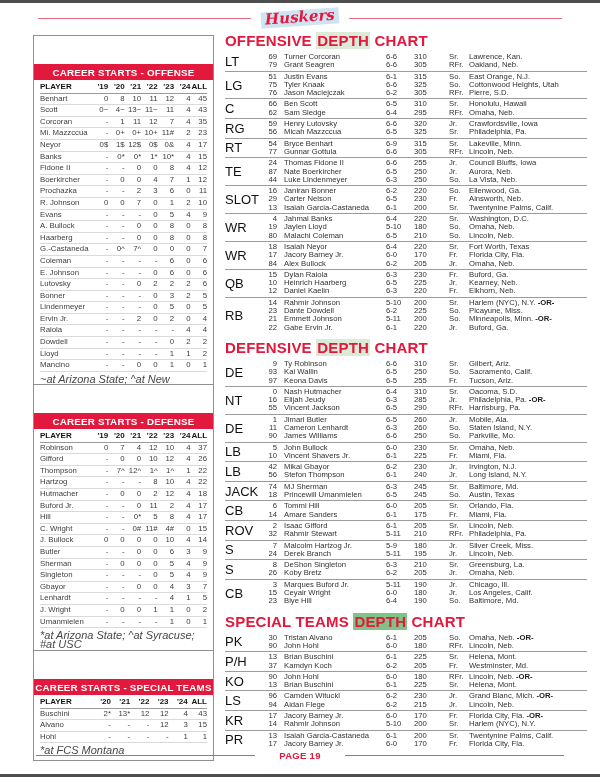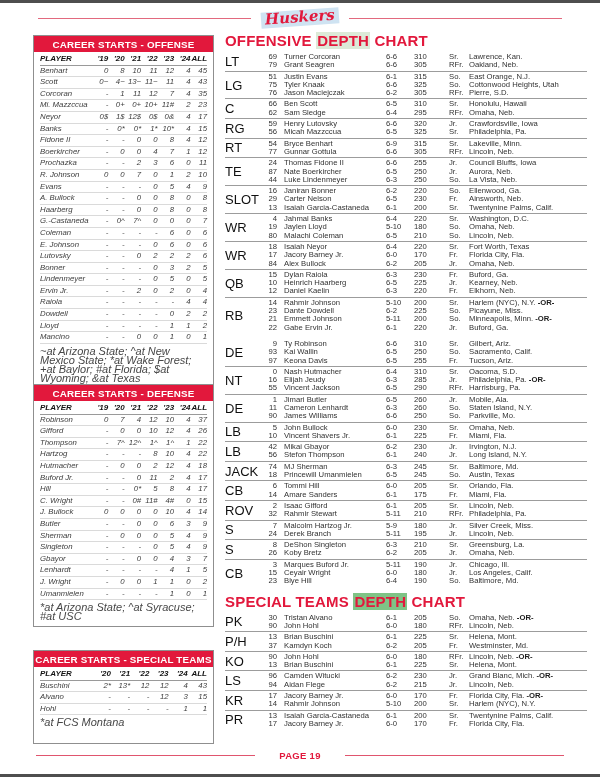--- a/index.html
+++ b/index.html
@@ -18,22 +18,22 @@
         padding:0 4px 2px 4px;transform:rotate(-4deg);line-height:14px;}
 
   
   .left-col{position:absolute;left:33px;top:0;width:181px;height:777px;}
   .cs-box{position:absolute;left:0;width:181px;box-sizing:border-box;
           border:1px solid #8f8f8f;background:#fff;}
   .cs-box:nth-child(1){top:35px;min-height:316px;}
   .cs-box:nth-child(2){top:384px;min-height:206px;}
   .cs-box:nth-child(3){top:650px;min-height:94px;}
   .cs-bar{background:var(--accent,#e2183c);color:#fff;font-weight:700;font-size:9.8px;
-          text-align:center;padding:3px 0 2px;letter-spacing:.2px;}
-  .cs-table{padding:2px 6px 0 6px;font-style:italic;}
+          text-align:center;padding:3px 0 2px;letter-spacing:.2px;margin-top:28px;}
+  .cs-table{padding:2px 6px 0 6px;}
   .cs-row{display:flex;line-height:10.6px;font-size:7.8px;color:#3d3d3d;
           border-bottom:1px solid #dadada;}
   .cs-head{font-weight:700;color:#141414;font-size:8px;border-bottom:1px solid #9a9a9a;}
   .cc.player{flex:0 0 31%;text-align:left;white-space:nowrap;}
   .cc.num{flex:1;text-align:right;}
   .cs-foot{font-style:italic;font-size:11px;color:#474747;padding:3px 6px 5px;line-height:9px;}
 
   
   .right-col{position:absolute;left:225px;top:32px;width:362px;}
   .dc-section{margin-bottom:6px;}
@@ -841,20 +841,21 @@
               <span class="pname">Gabe Ervin Jr.</span>
               <span class="pht">6-1</span>
               <span class="pwt">220</span>
               <span class="pcls">Jr.</span>
               <span class="phome">Buford, Ga.</span>
             </div>
           </div>
         </div>
       </div>
       <div class="dc-section">
+        <div class="dc-title"><span>DEFENSIVE </span><span class="hl hl-light">DEPTH</span><span> CHART</span></div>
         <div class="dc-group">
           <div class="dc-pos">DE</div>
           <div class="dc-rows">
             <div class="prow">
               <span class="pno">9</span>
               <span class="pname">Ty Robinson</span>
               <span class="pht">6-6</span>
               <span class="pwt">310</span>
               <span class="pcls">Sr.</span>
               <span class="phome">Gilbert, Ariz.</span>

